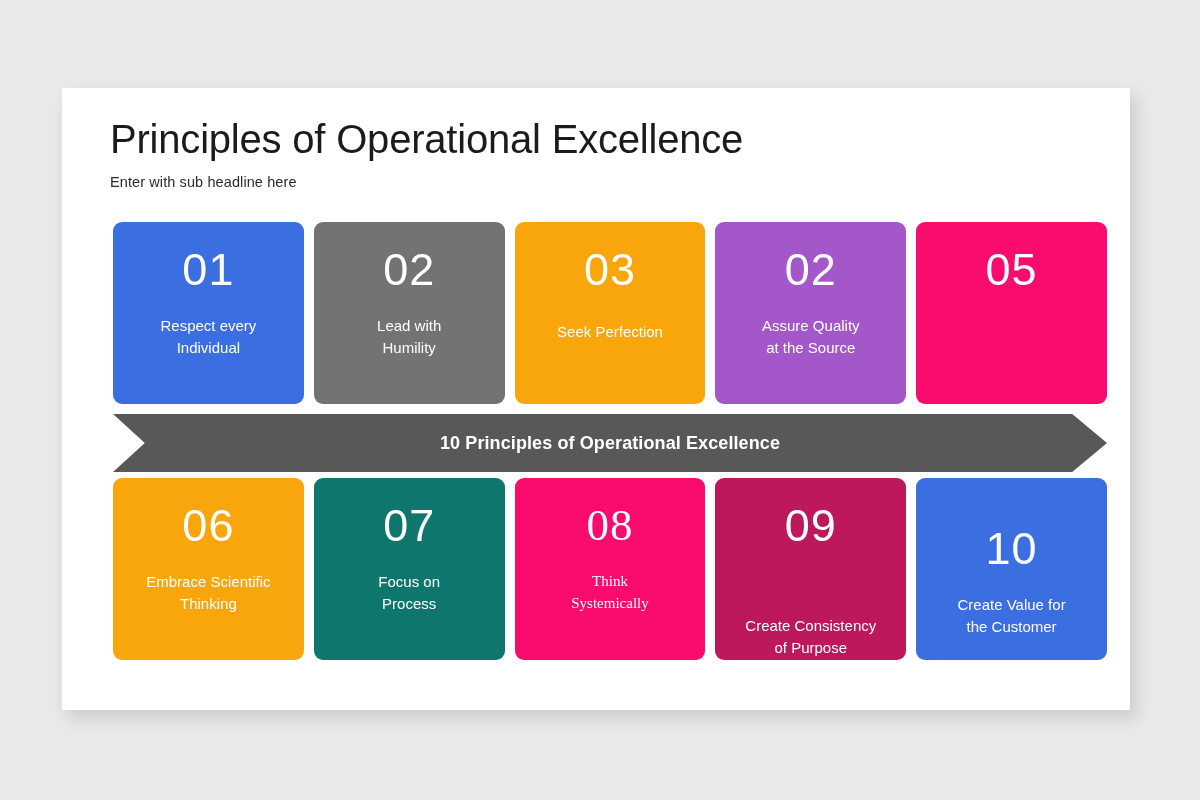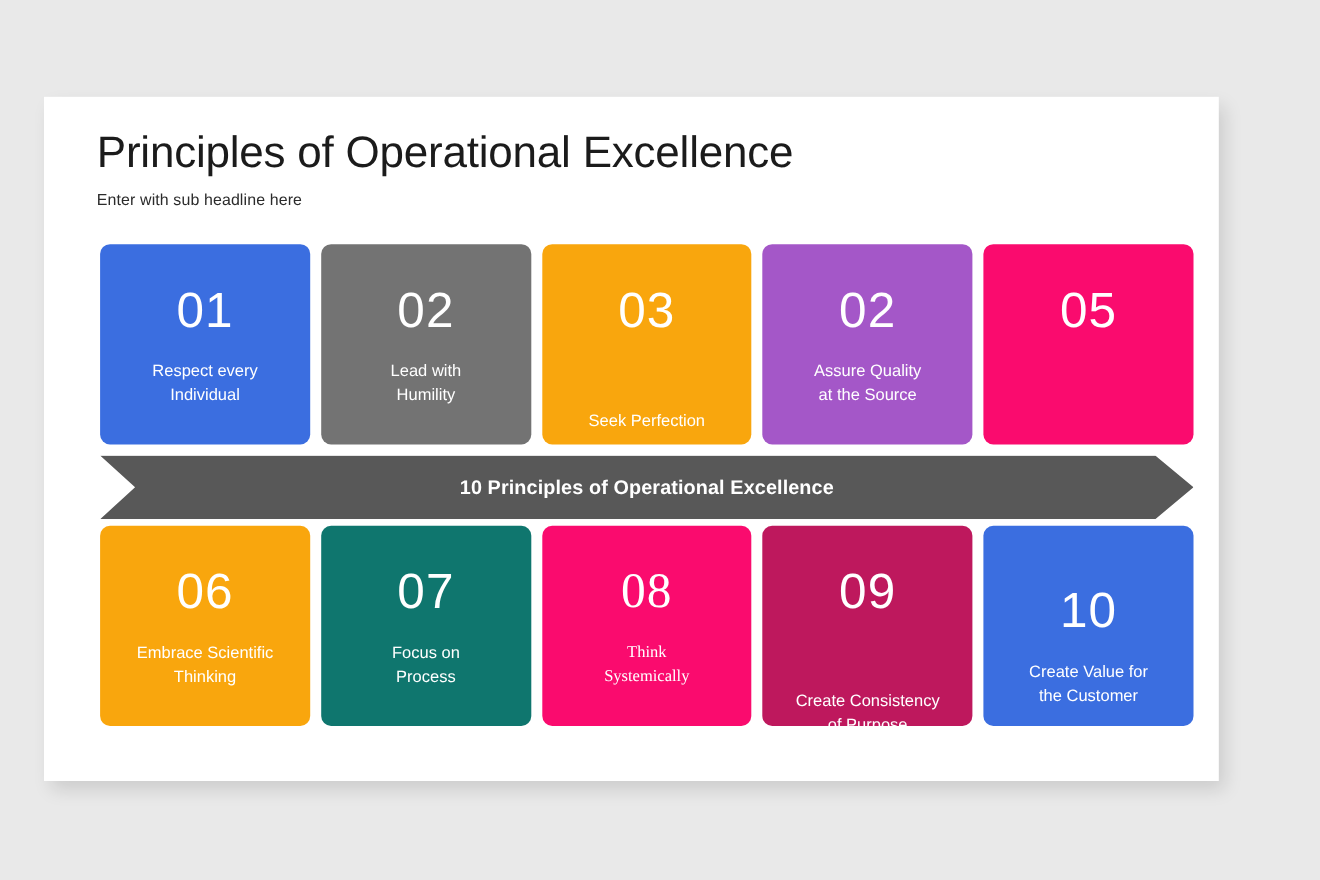--- a/index.html
+++ b/index.html
@@ -13,21 +13,21 @@
 
   body {
     background: #e9e9e9;
     font-family: "Liberation Sans", sans-serif;
     -webkit-font-smoothing: antialiased;
   }
 
   
   #slide-canvas {
     position: absolute;
-    left: 40px;
+    left: 62px;
     top: 88px;
     width: 1068px;
     height: 622px;
     background: #ffffff;
     box-shadow: 6px 8px 16px rgba(0,0,0,0.13);
   }
 
   
   #slide-header {
     position: absolute;
@@ -65,21 +65,21 @@
 
   #card-row-top    { top: 134px; }
   #card-row-bottom { top: 390px; }
 
   .principle-card {
     flex: 1 1 0;
     border-radius: 9px;
     display: flex;
     flex-direction: column;
     align-items: center;
-    padding-top: 36px;
+    padding-top: 24px;
     overflow: hidden;
     position: relative;
   }
 
   .card-number {
     font-size: 45px;
     font-weight: 300;
     color: #ffffff;
     line-height: 1.05;
     letter-spacing: 1px;
@@ -143,21 +143,21 @@
       <div class="principle-card" style="background: rgb(59, 110, 224);">
         <div class="card-number">01</div>
         <div class="card-label">Respect every
 Individual</div>
       </div>
       <div class="principle-card" style="background: #737373;">
         <div class="card-number">02</div>
         <div class="card-label">Lead with
 Humility</div>
       </div>
-      <div class="principle-card single-line" style="background: rgb(249, 166, 13); gap: 39px;">
+      <div class="principle-card single-line" style="background: rgb(249, 166, 13);">
         <div class="card-number">03</div>
         <div class="card-label">Seek Perfection</div>
       </div>
       <div class="principle-card" style="background: rgb(164, 87, 200);">
         <div class="card-number">02</div>
         <div class="card-label">Assure Quality
 at the Source</div>
       </div>
       <div class="principle-card" style="background: rgb(250, 11, 110);">
         <div class="card-number">05</div>

